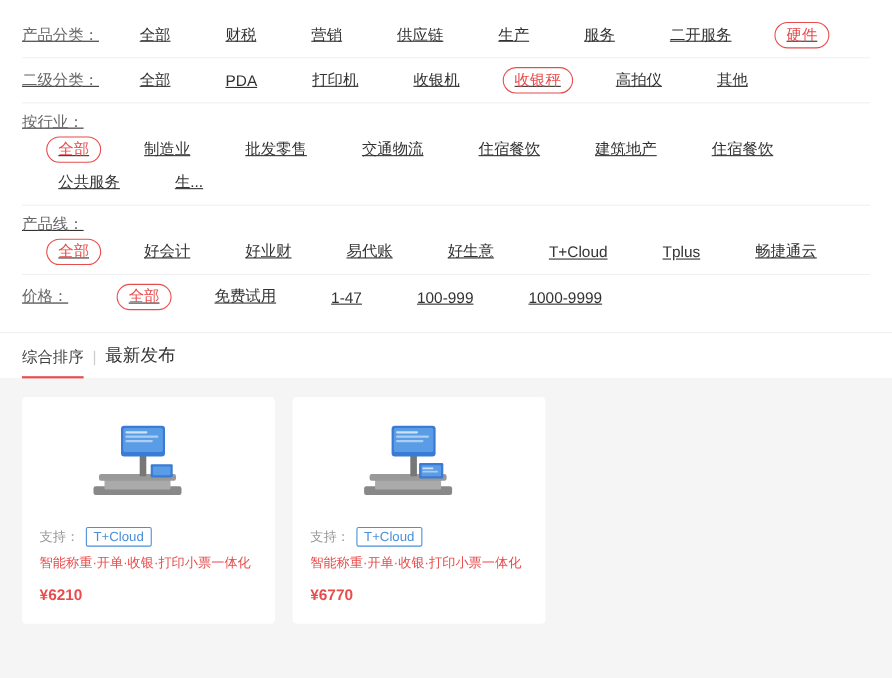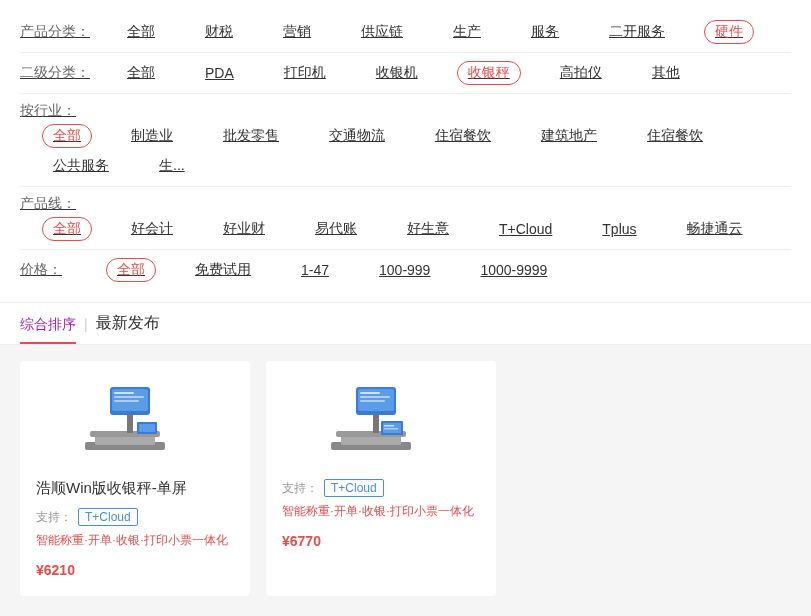--- a/index.html
+++ b/index.html
@@ -209,21 +209,21 @@
       <span class="filter-item">1-47</span>
       <span class="filter-item">100-999</span>
       <span class="filter-item">1000-9999</span>
     </div>
   </div>
 
 </div>
 
 <div style="background:#fff; padding: 0 20px; border-bottom: 1px solid #eee;">
   <div style="display:flex; align-items:center; padding: 10px 0; gap:0;">
-    <span class="sort-item active" style="color:#a21caf; border-bottom:2px solid #e84c4c; padding-bottom:8px; margin-bottom:-12px; font-size:14px;">综合排序</span>
+    <span class="sort-item active" style="color:#404040; border-bottom:2px solid #e84c4c; padding-bottom:8px; margin-bottom:-12px; font-size:14px;">综合排序</span>
     <span style="color:#ccc; margin:0 8px;">|</span>
     <span class="sort-item" style="font-size:16px; cursor:pointer; color:#333;">最新发布</span>
   </div>
 </div>
 
 <div class="products-area">
 
   <div class="product-card">
     <div class="product-img-area">
 
@@ -240,21 +240,20 @@
         <rect x="37" y="12" width="36" height="22" rx="2" fill="#5a9de6"></rect>
 
         <rect x="39" y="15" width="20" height="2" rx="1" fill="#fff" opacity="0.7"></rect>
         <rect x="39" y="19" width="30" height="2" rx="1" fill="#fff" opacity="0.5"></rect>
         <rect x="39" y="23" width="25" height="2" rx="1" fill="#fff" opacity="0.5"></rect>
 
         <rect x="62" y="45" width="20" height="12" rx="1" fill="#3a7bd5"></rect>
         <rect x="64" y="47" width="16" height="8" rx="1" fill="#5a9de6"></rect>
       </svg>
     </div>
-    <div class="product-name">浩顺Win版收银秤-单屏</div>
     <div class="product-support">
       <span class="support-label">支持：</span>
       <span class="support-badge">T+Cloud</span>
     </div>
     <div class="product-desc">智能称重·开单·收银·打印小票一体化</div>
     <div class="product-price">
       <span>¥</span><span>6210</span>
     </div>
   </div>
 

